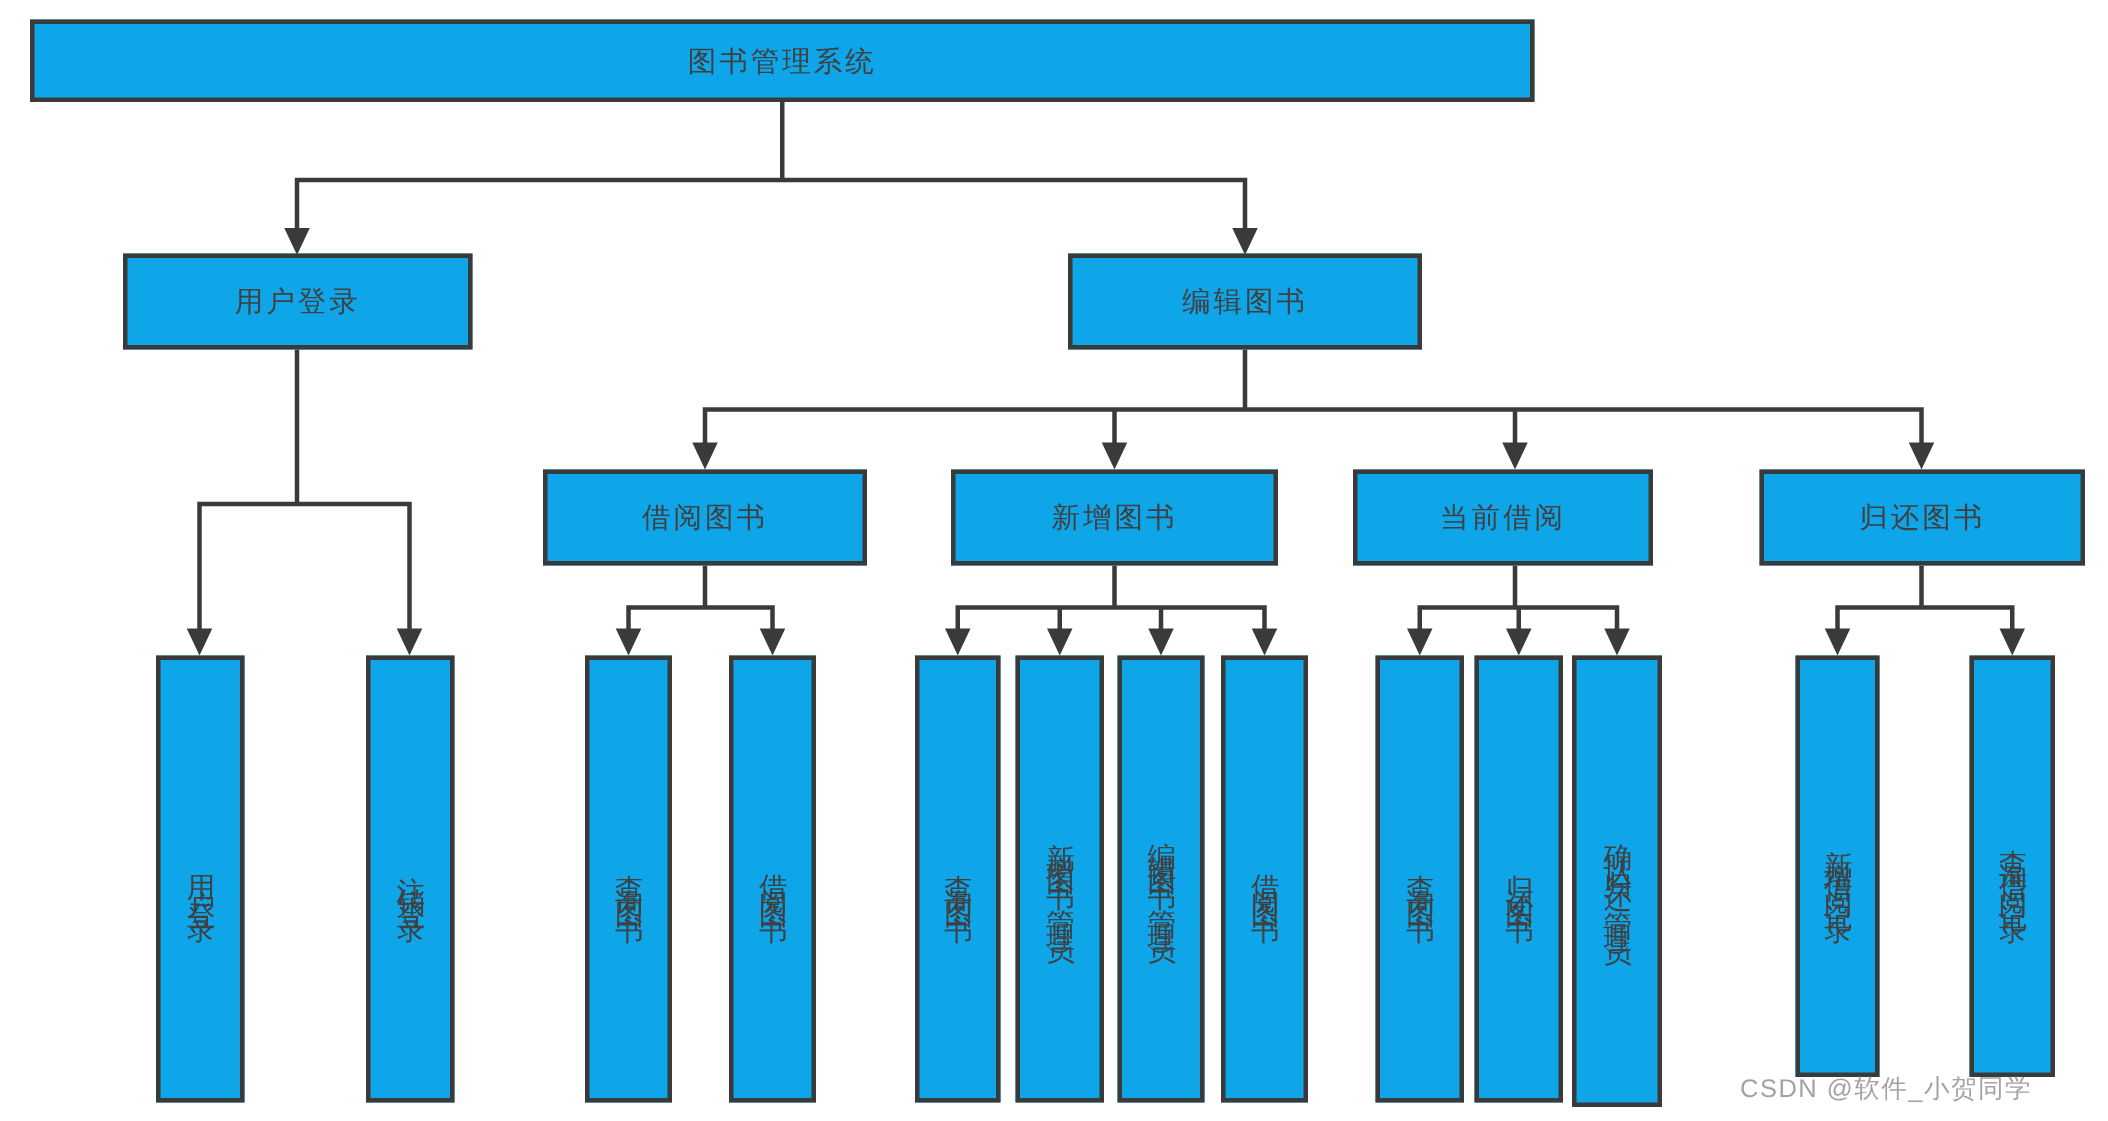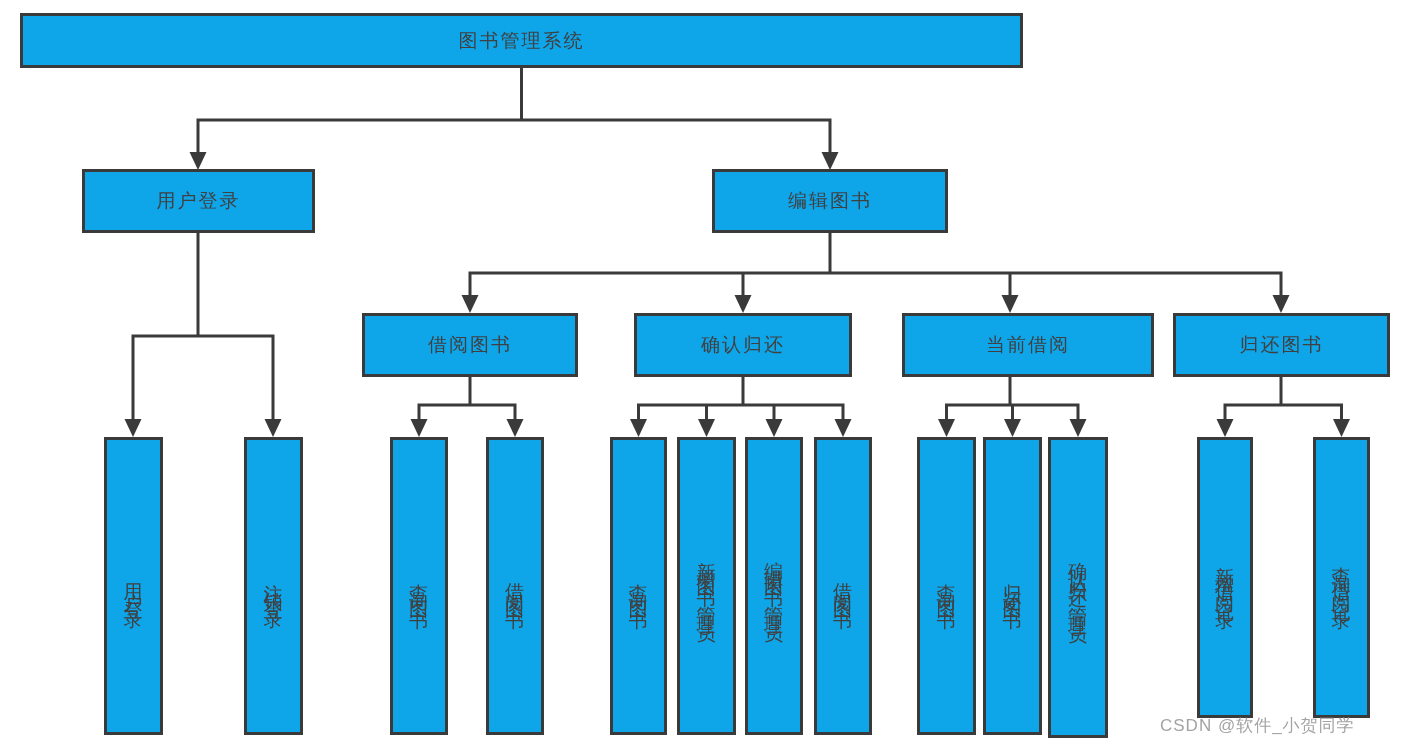--- a/index.html
+++ b/index.html
@@ -68,23 +68,23 @@
     <span>用户登录</span>
   </div>
   <div class="box h" style="left:712px;top:169px;width:236px;height:64px">
     <span>编辑图书</span>
   </div>
 
   <div class="box h" style="left:362px;top:313px;width:216px;height:64px">
     <span>借阅图书</span>
   </div>
   <div class="box h" style="left:634px;top:313px;width:218px;height:64px">
-    <span>确认归还</span>
+    <span>新增图书</span>
   </div>
-  <div class="box h" style="left:902px;top:313px;width:252px;height:64px">
+  <div class="box h" style="left:902px;top:313px;width:200px;height:64px">
     <span>当前借阅</span>
   </div>
   <div class="box h" style="left:1173px;top:313px;width:217px;height:64px">
     <span>归还图书</span>
   </div>
 
   <div class="box v" style="left:104px;top:437px;width:59px;height:298px">
     <span>用户登录</span>
   </div>
   <div class="box v" style="left:244px;top:437px;width:59px;height:298px">

